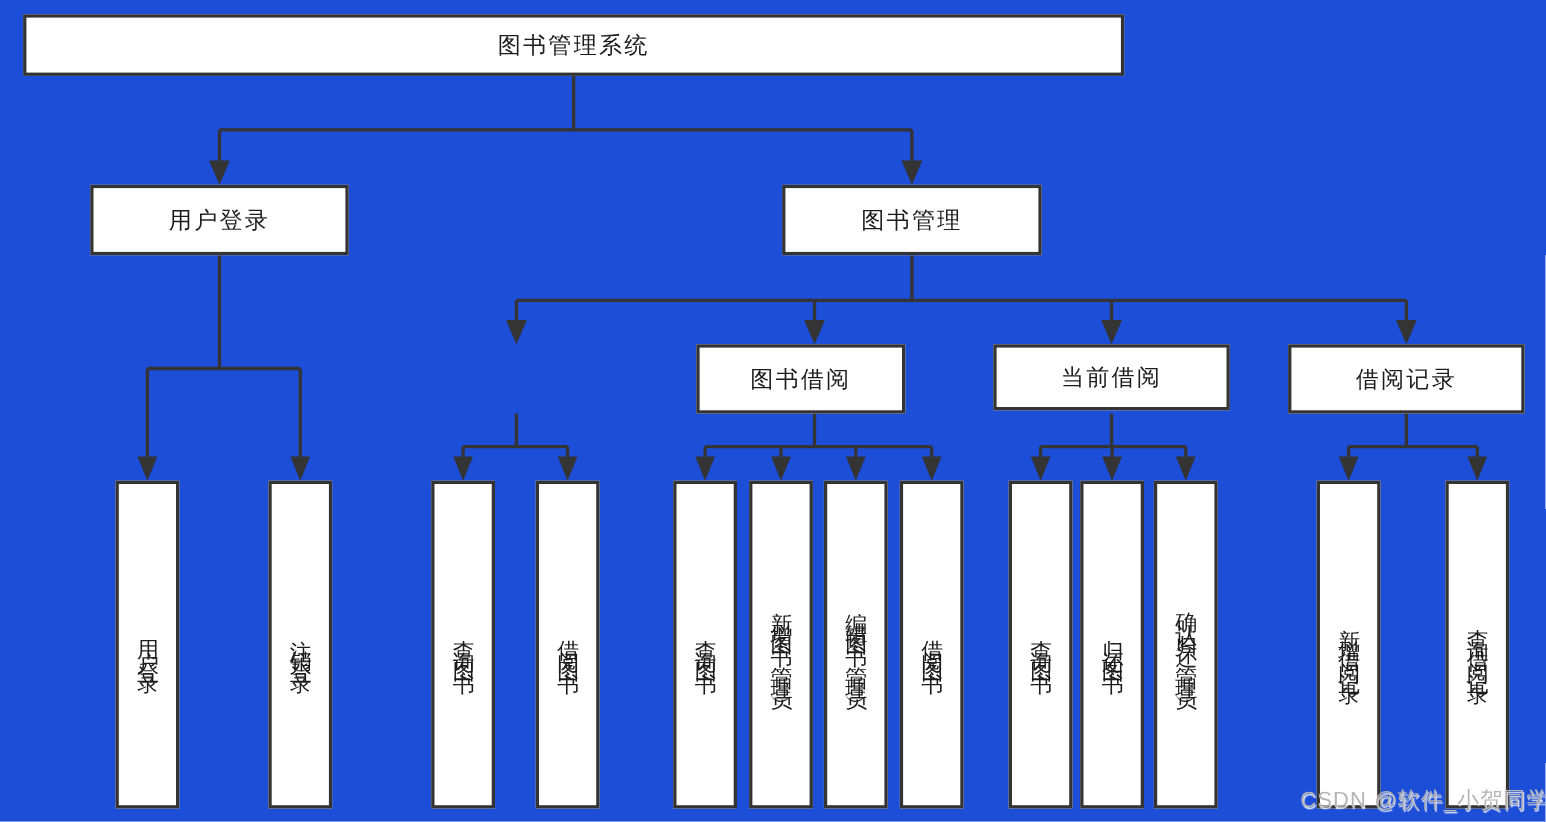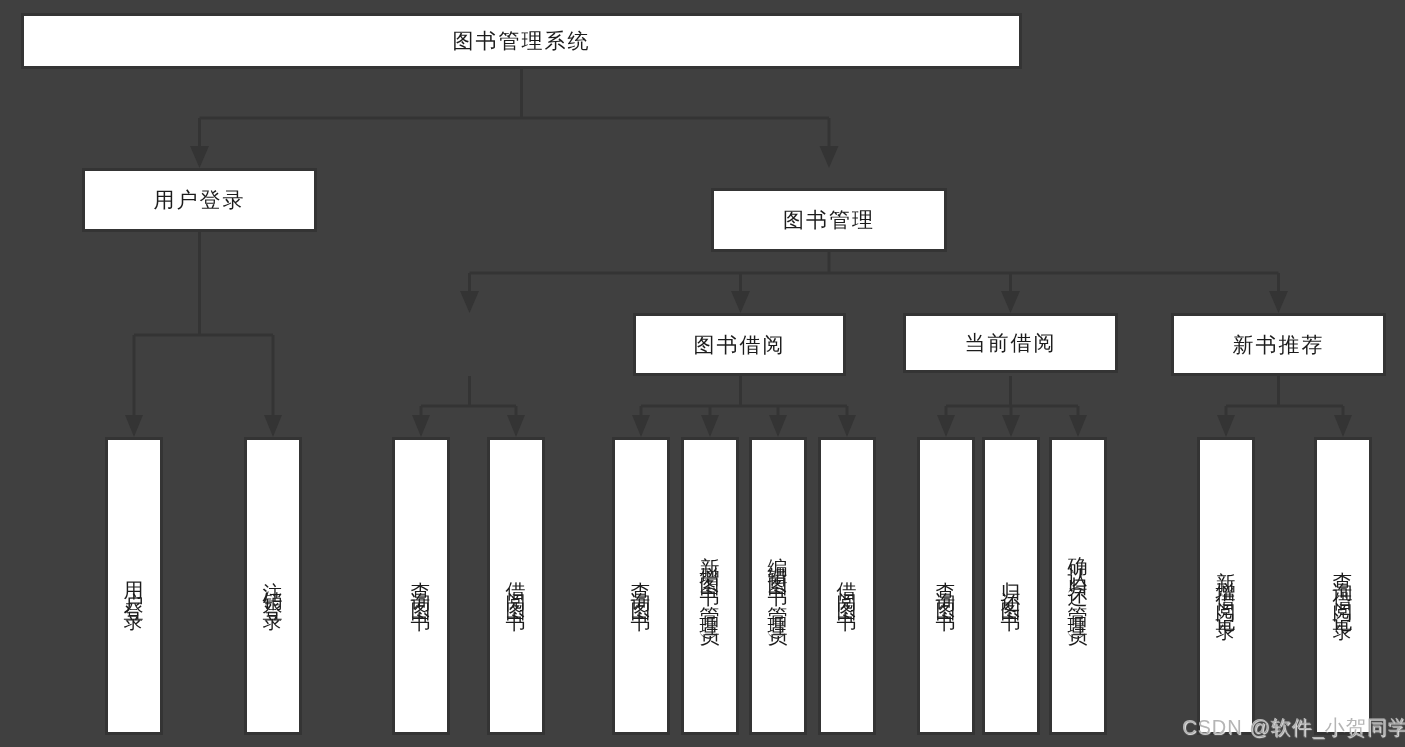--- a/index.html
+++ b/index.html
@@ -1,20 +1,20 @@
 <!DOCTYPE html>
 <html><head>
 <meta charset="utf-8">
 <style>
   html, body { margin: 0; padding: 0; background: #ffffff; }
   #canvas {
     position: relative;
     width: 1405px;
     height: 747px;
-    background: #404040;
+    background: #1d4ed8;
     font-family: "Liberation Sans", "DejaVu Sans", sans-serif;
     overflow: hidden;
   }
   #connectors {
     position: absolute;
     left: 0; top: 0;
     width: 1405px; height: 747px;
   }
   .box {
     position: absolute;
@@ -130,25 +130,25 @@
       <polygon points="1002,415 1020,415 1011,437"></polygon>
       <polygon points="1069,415 1087,415 1078,437"></polygon>
       <polygon points="1217,415 1235,415 1226,437"></polygon>
       <polygon points="1334,415 1352,415 1343,437"></polygon>
     </g>
   </svg>
 
   <div class="box" style="left:21px; top:13px; width:1001px; height:56px;">图书管理系统</div>
 
   <div class="box" style="left:82px; top:168px; width:235px; height:64px;">用户登录</div>
-  <div class="box" style="left:711px; top:168px; width:236px; height:64px;margin-top:20px;">图书管理</div>
+  <div class="box" style="left:711px; top:168px; width:236px; height:64px;">图书管理</div>
 
-  <div class="box" style="left:633px; top:313px; width:213px; height:63px;">图书借阅</div>
+  <div class="box" style="left:633px; top:313px; width:190px; height:63px;">图书借阅</div>
   <div class="box" style="left:903px; top:313px; width:215px; height:60px;">当前借阅</div>
-  <div class="box" style="left:1171px; top:313px; width:215px; height:63px;">新书推荐</div>
+  <div class="box" style="left:1171px; top:313px; width:215px; height:63px;">借阅记录</div>
 
   <div class="leaf" style="left:105px;">
     <span>用户登录</span>
   </div>
   <div class="leaf" style="left:244px;">
     <span>注销登录</span>
   </div>
 
   <div class="leaf" style="left:392px;">
     <span>查询图书</span>

